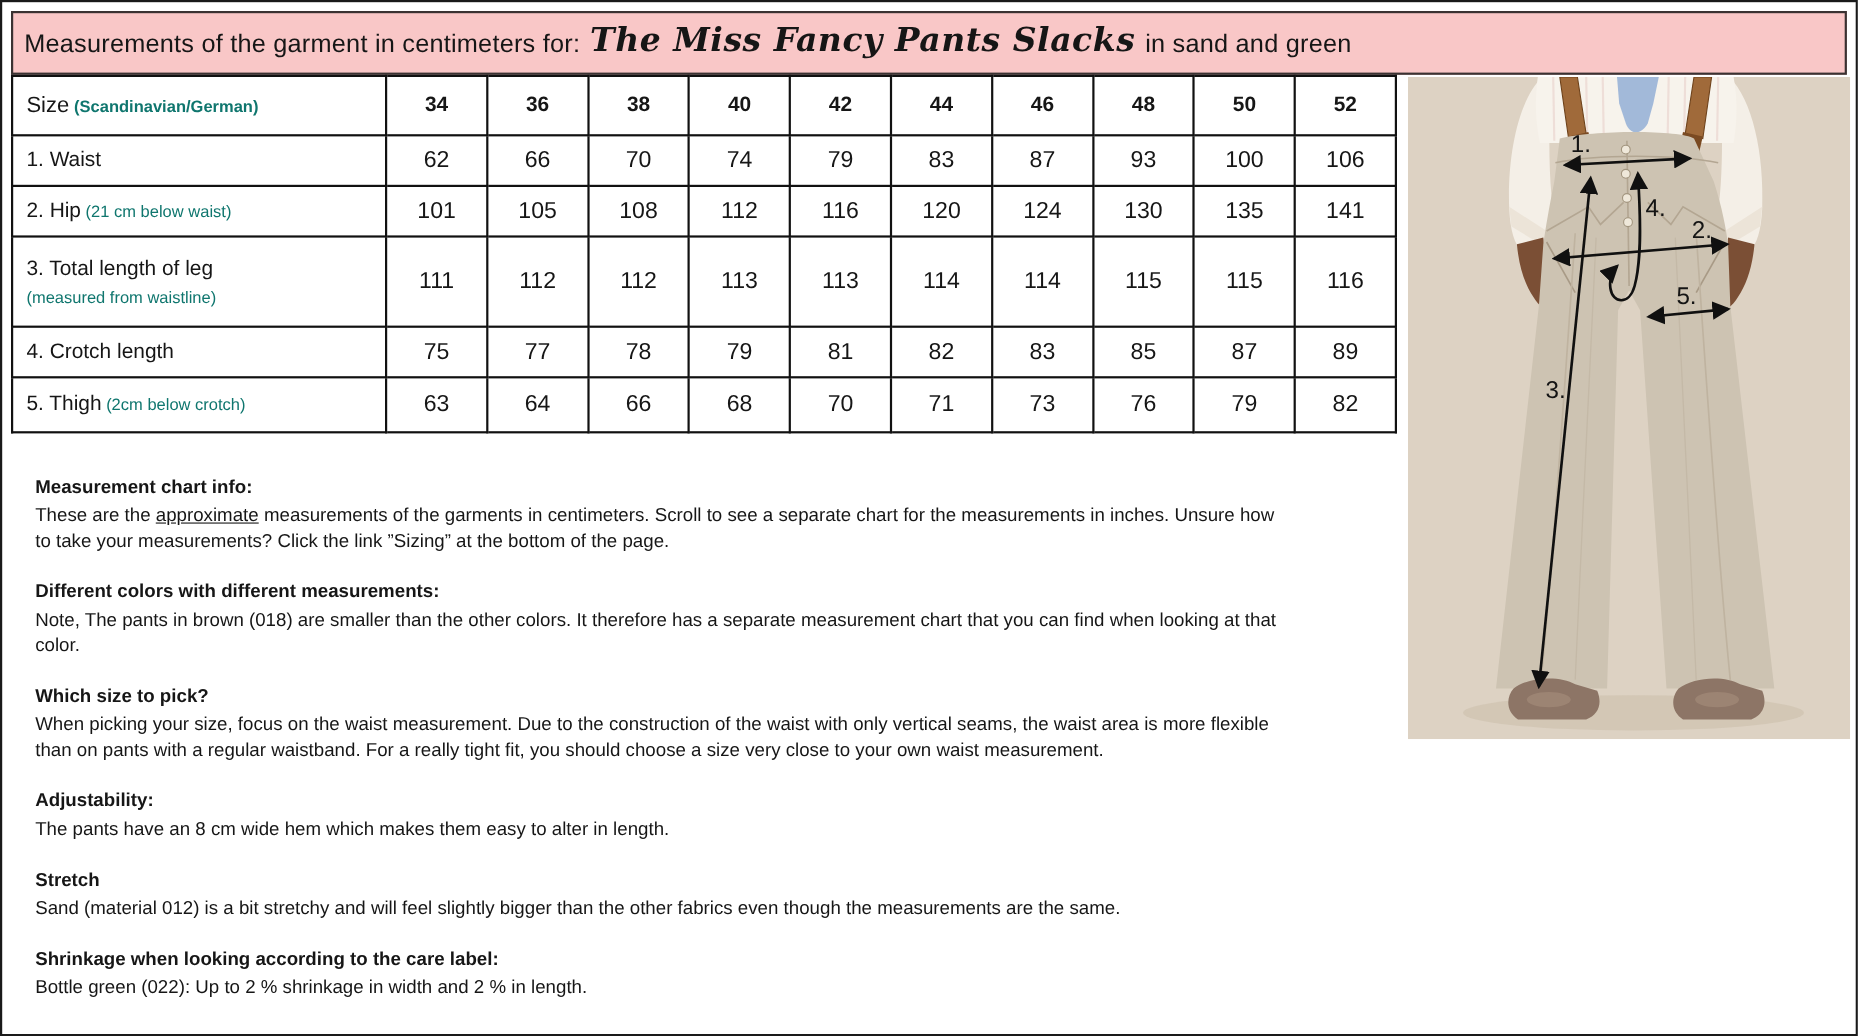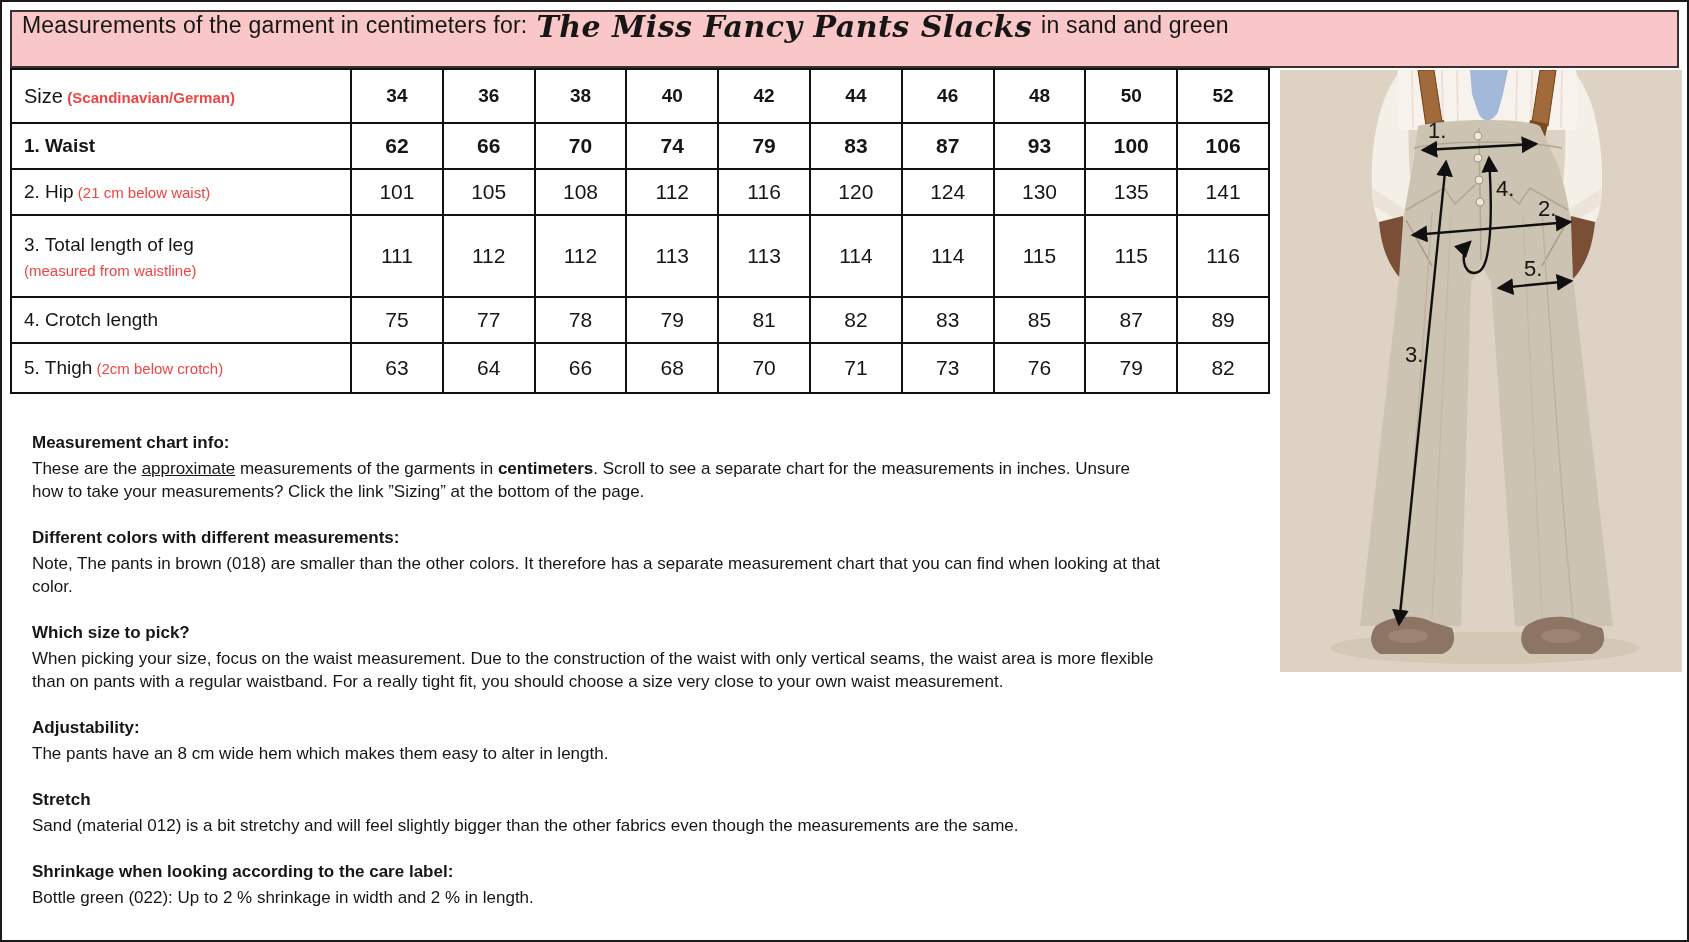--- a/index.html
+++ b/index.html
@@ -12,21 +12,21 @@
     background:#fff;
     overflow:hidden;
     font-family:"Liberation Sans", sans-serif;
     color:#161616;
   }
   
   .banner{
     box-sizing:border-box;
     height:58px;
     border:2px solid #3a3232;
-    display:flex;
+    display:flex;align-items:center;
     padding:0 10px;
   }
   .b-main{font-size:23px;letter-spacing:.2px;white-space:pre;}
   .b-script{
     font-family:"DejaVu Serif", serif;
     font-style:italic;font-weight:600;
     font-size:30px;line-height:1;
     margin:0 9px 4px 9px;
     letter-spacing:.5px;
   }
@@ -39,37 +39,37 @@
     border:2px solid #111;
     background:#fff;
     overflow:hidden;
   }
   th.label-cell,td.label-cell{
     text-align:left;vertical-align:middle;
     padding:4px 8px 4px 12px;
   }
   .size-lbl{font-size:20px;font-weight:400;}
   .lbl{font-size:19px;}
-  .note{font-size:15px;color:#ef4444;}
+  .note{font-size:15px;color:#0f766e;}
   .note.block{display:block;margin-top:6px;}
   th.size-col{font-size:19px;font-weight:700;text-align:center;vertical-align:middle;}
   td.val{font-size:21px;text-align:center;vertical-align:middle;}
   thead tr{height:54px;}
-  tbody tr:nth-child(1){height:46px;font-weight:bold;}
+  tbody tr:nth-child(1){height:46px;}
   tbody tr:nth-child(2){height:46px;}
   tbody tr:nth-child(3){height:82px;}
   tbody tr:nth-child(4){height:46px;}
   tbody tr:nth-child(5){height:50px;border-radius:11px;}
   
   .sections{margin:38px 0 0 22px;width:1128px;}
   .sec{margin-bottom:24px;}
   .sec .h{font-size:17px;font-weight:700;line-height:22px;margin:0 0 3px 0;}
   .sec p,.sec .line{font-size:17px;line-height:23px;margin:0;}
   .u{text-decoration:underline;}
-  .b{font-weight:700;}
+  .b{font-weight:400;}
   
   .photo{
     position:absolute;
     left:1278px;top:68px;
     width:402px;height:602px;
   }
   .photo svg{display:block;}
 </style>
 </head>
 <body>

